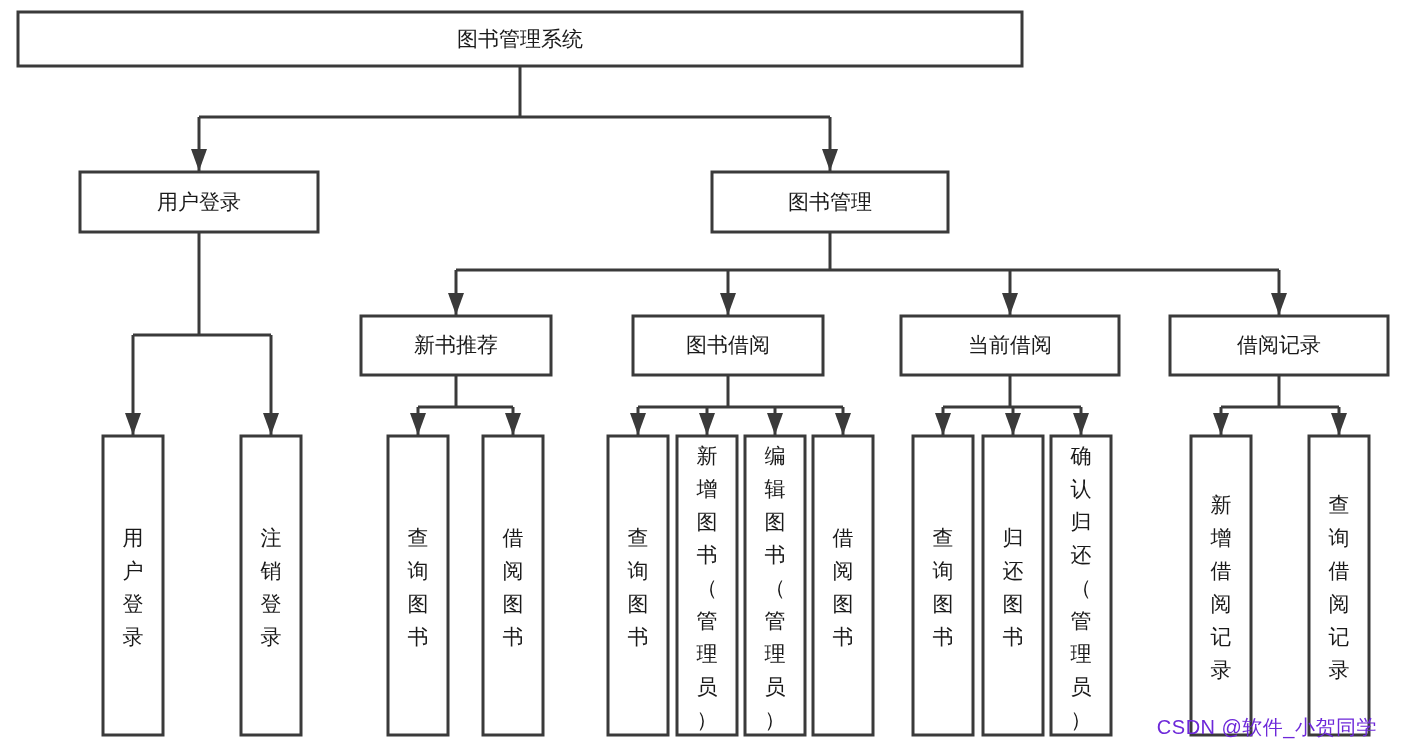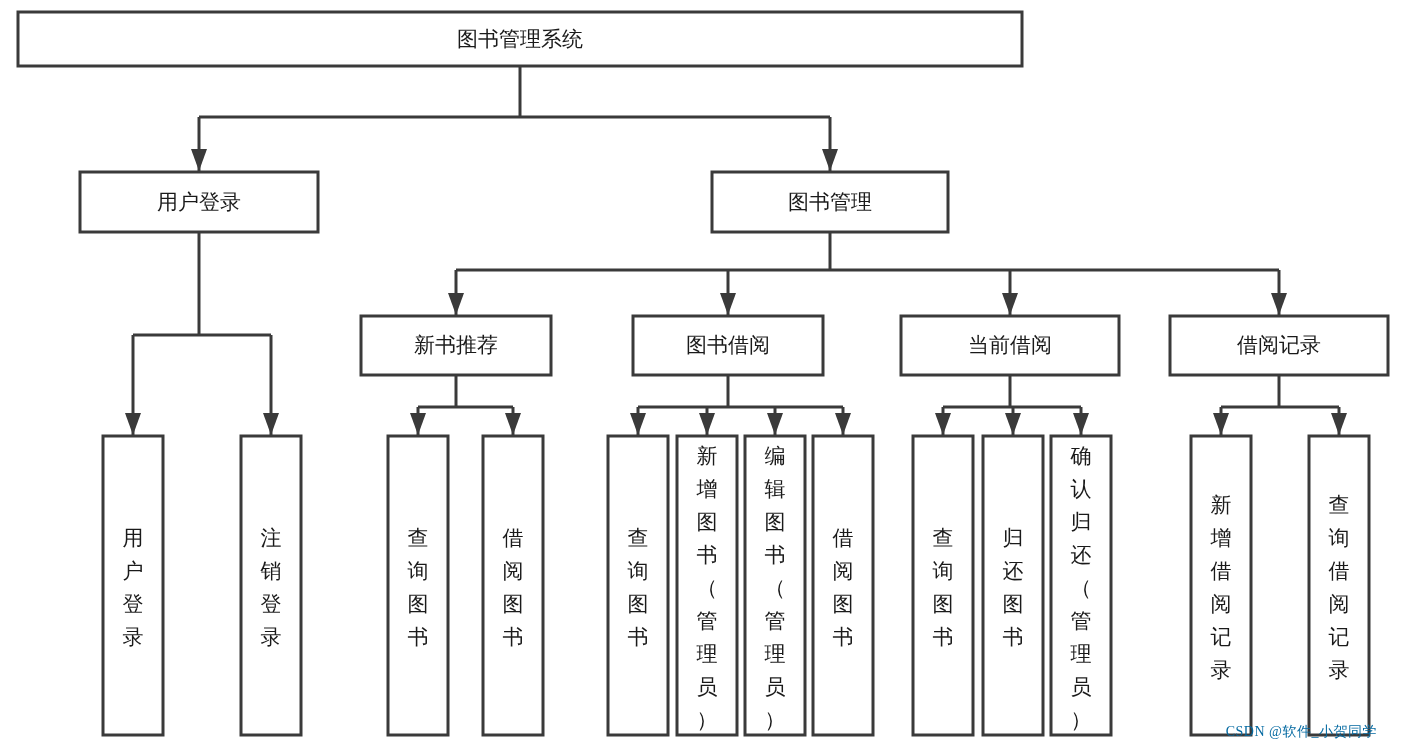--- a/index.html
+++ b/index.html
@@ -51,23 +51,23 @@
   .node-label-v {
     font-family: "Liberation Sans", "DejaVu Sans", sans-serif;
     font-size: 21px;
     fill: #1a1a1a;
     text-anchor: middle;
   }
   .watermark {
     position: absolute;
     right: 12px;
     bottom: 6px;
-    font-family: Liberation Serif, serif;
-    font-size: 14px;
-    color: #0369a1;
+    font-family: Liberation Sans, sans-serif;
+    font-size: 20px;
+    color: #6d28d9;
     letter-spacing: 0.5px;
     white-space: nowrap;
     pointer-events: none;
   }
 </style>
 </head>
 <body>
 
 <div id="diagram-root">
   <svg id="tree-svg" viewBox="0 0 1405 747">

